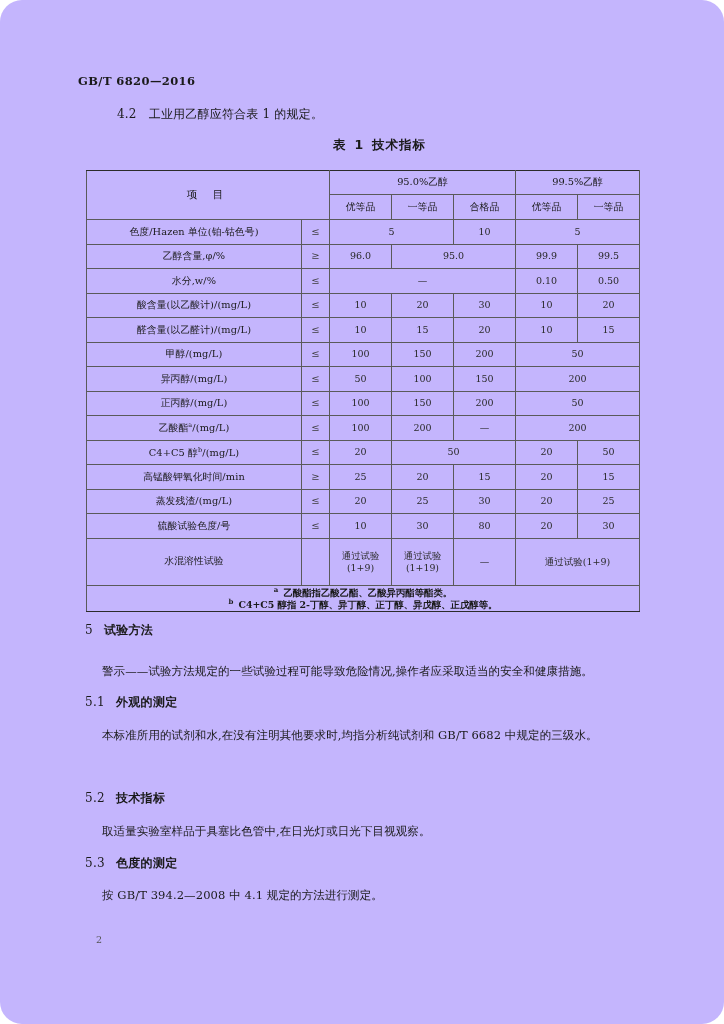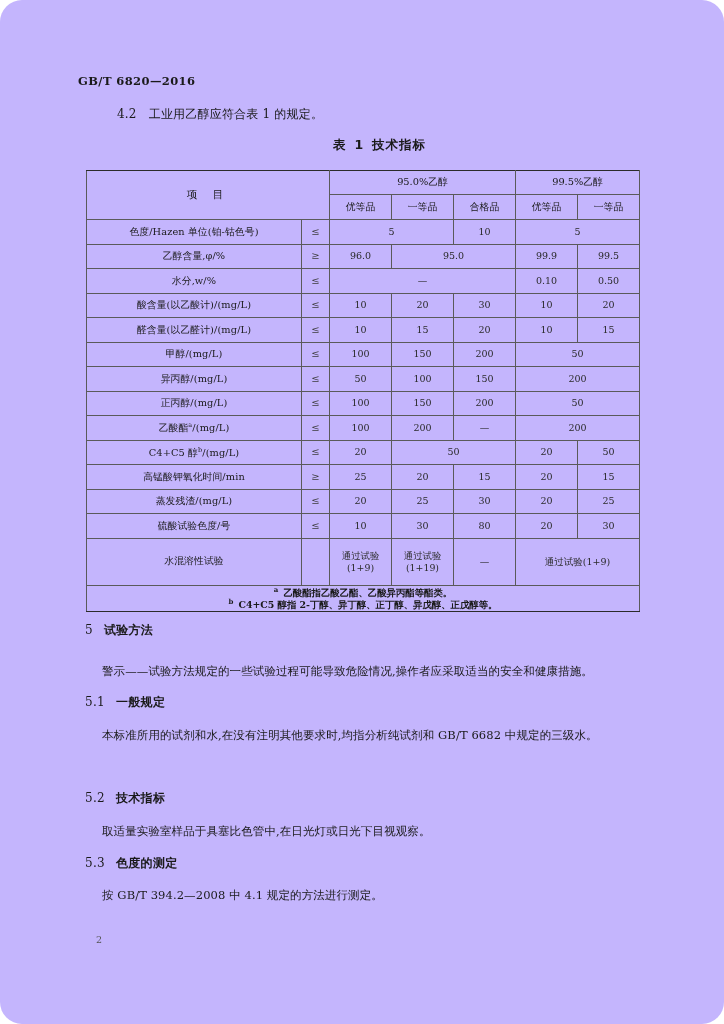--- a/index.html
+++ b/index.html
@@ -349,21 +349,21 @@
     </table>
   </div>
 
   <div class="sec-h" style="top:622px">
     <span class="s-num">5</span><span>试验方法</span>
   </div>
 
   <div class="para indent" style="top:662px">警示——试验方法规定的一些试验过程可能导致危险情况,操作者应采取适当的安全和健康措施。</div>
 
   <div class="sec-h" style="top:694px">
-    <span class="s-num">5.1</span><span>一般规定</span>
+    <span class="s-num">5.1</span><span>外观的测定</span>
   </div>
 
   <div class="para indent" style="top:726px">本标准所用的试剂和水,在没有注明其他要求时,均指分析纯试剂和 GB/T 6682 中规定的三级水。</div>
 
   <div class="sec-h" style="top:790px">
     <span class="s-num">5.2</span><span>技术指标</span>
   </div>
 
   <div class="para indent" style="top:822px">取适量实验室样品于具塞比色管中,在日光灯或日光下目视观察。</div>
 

